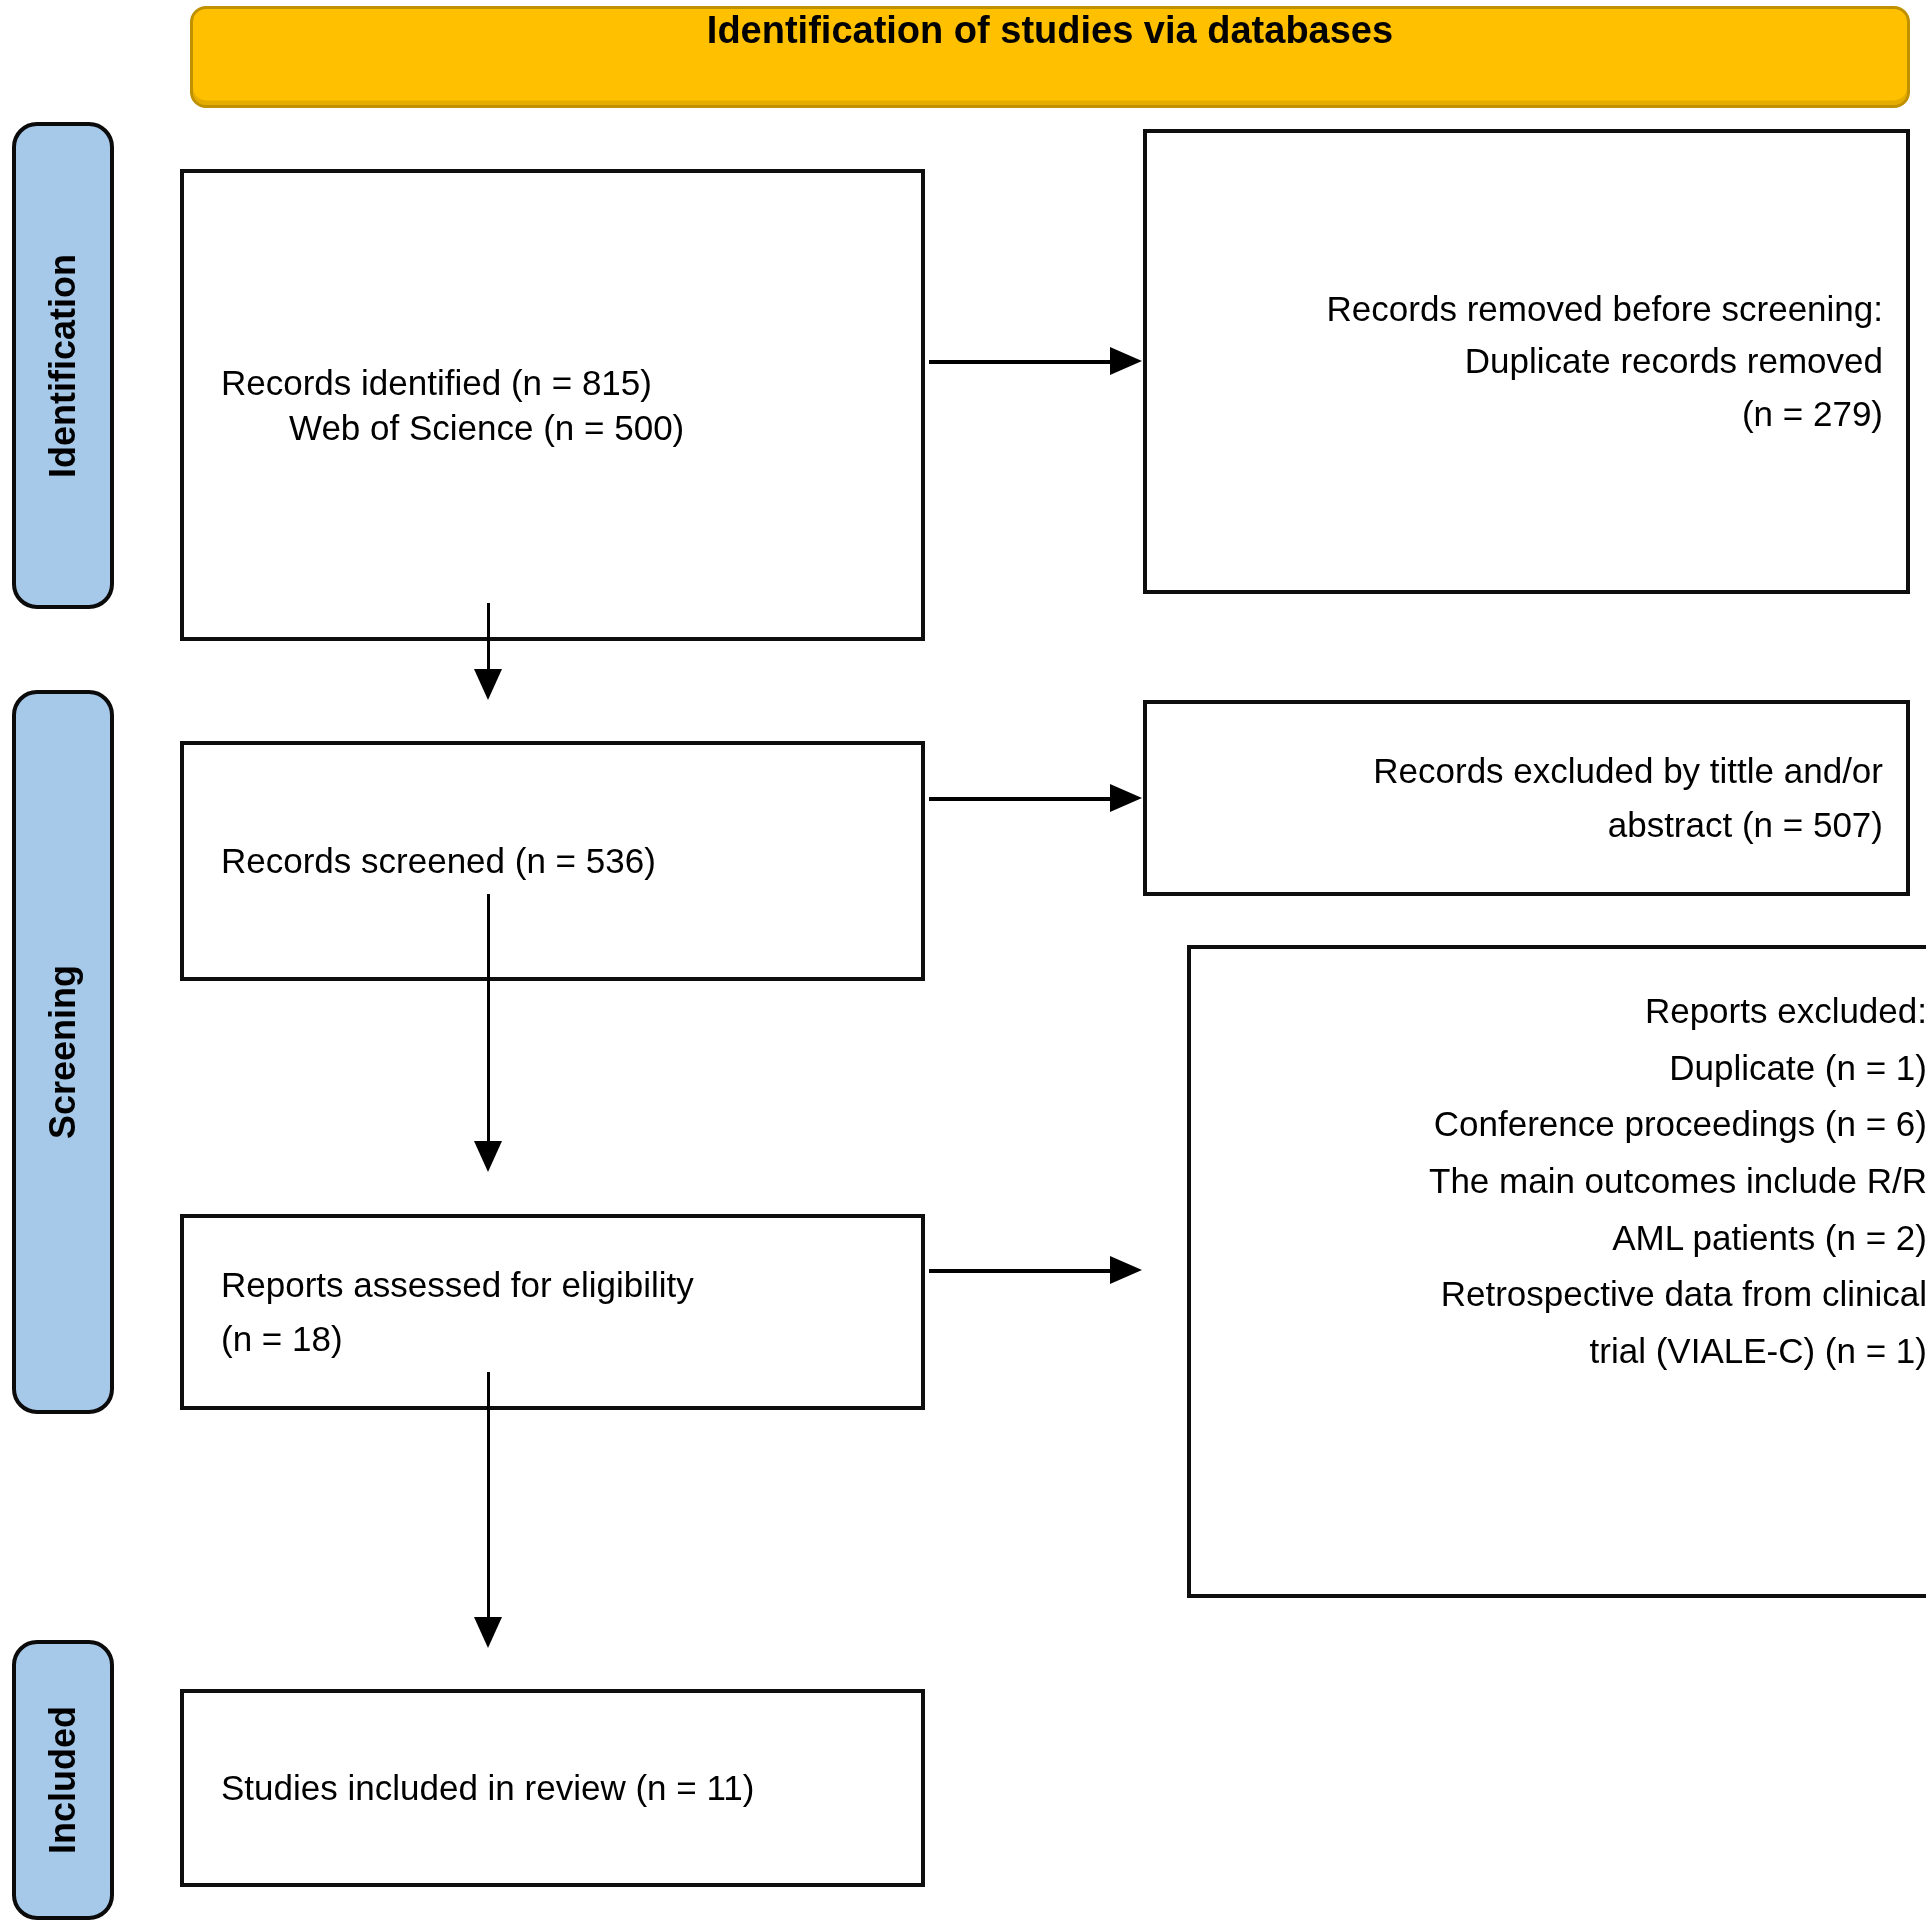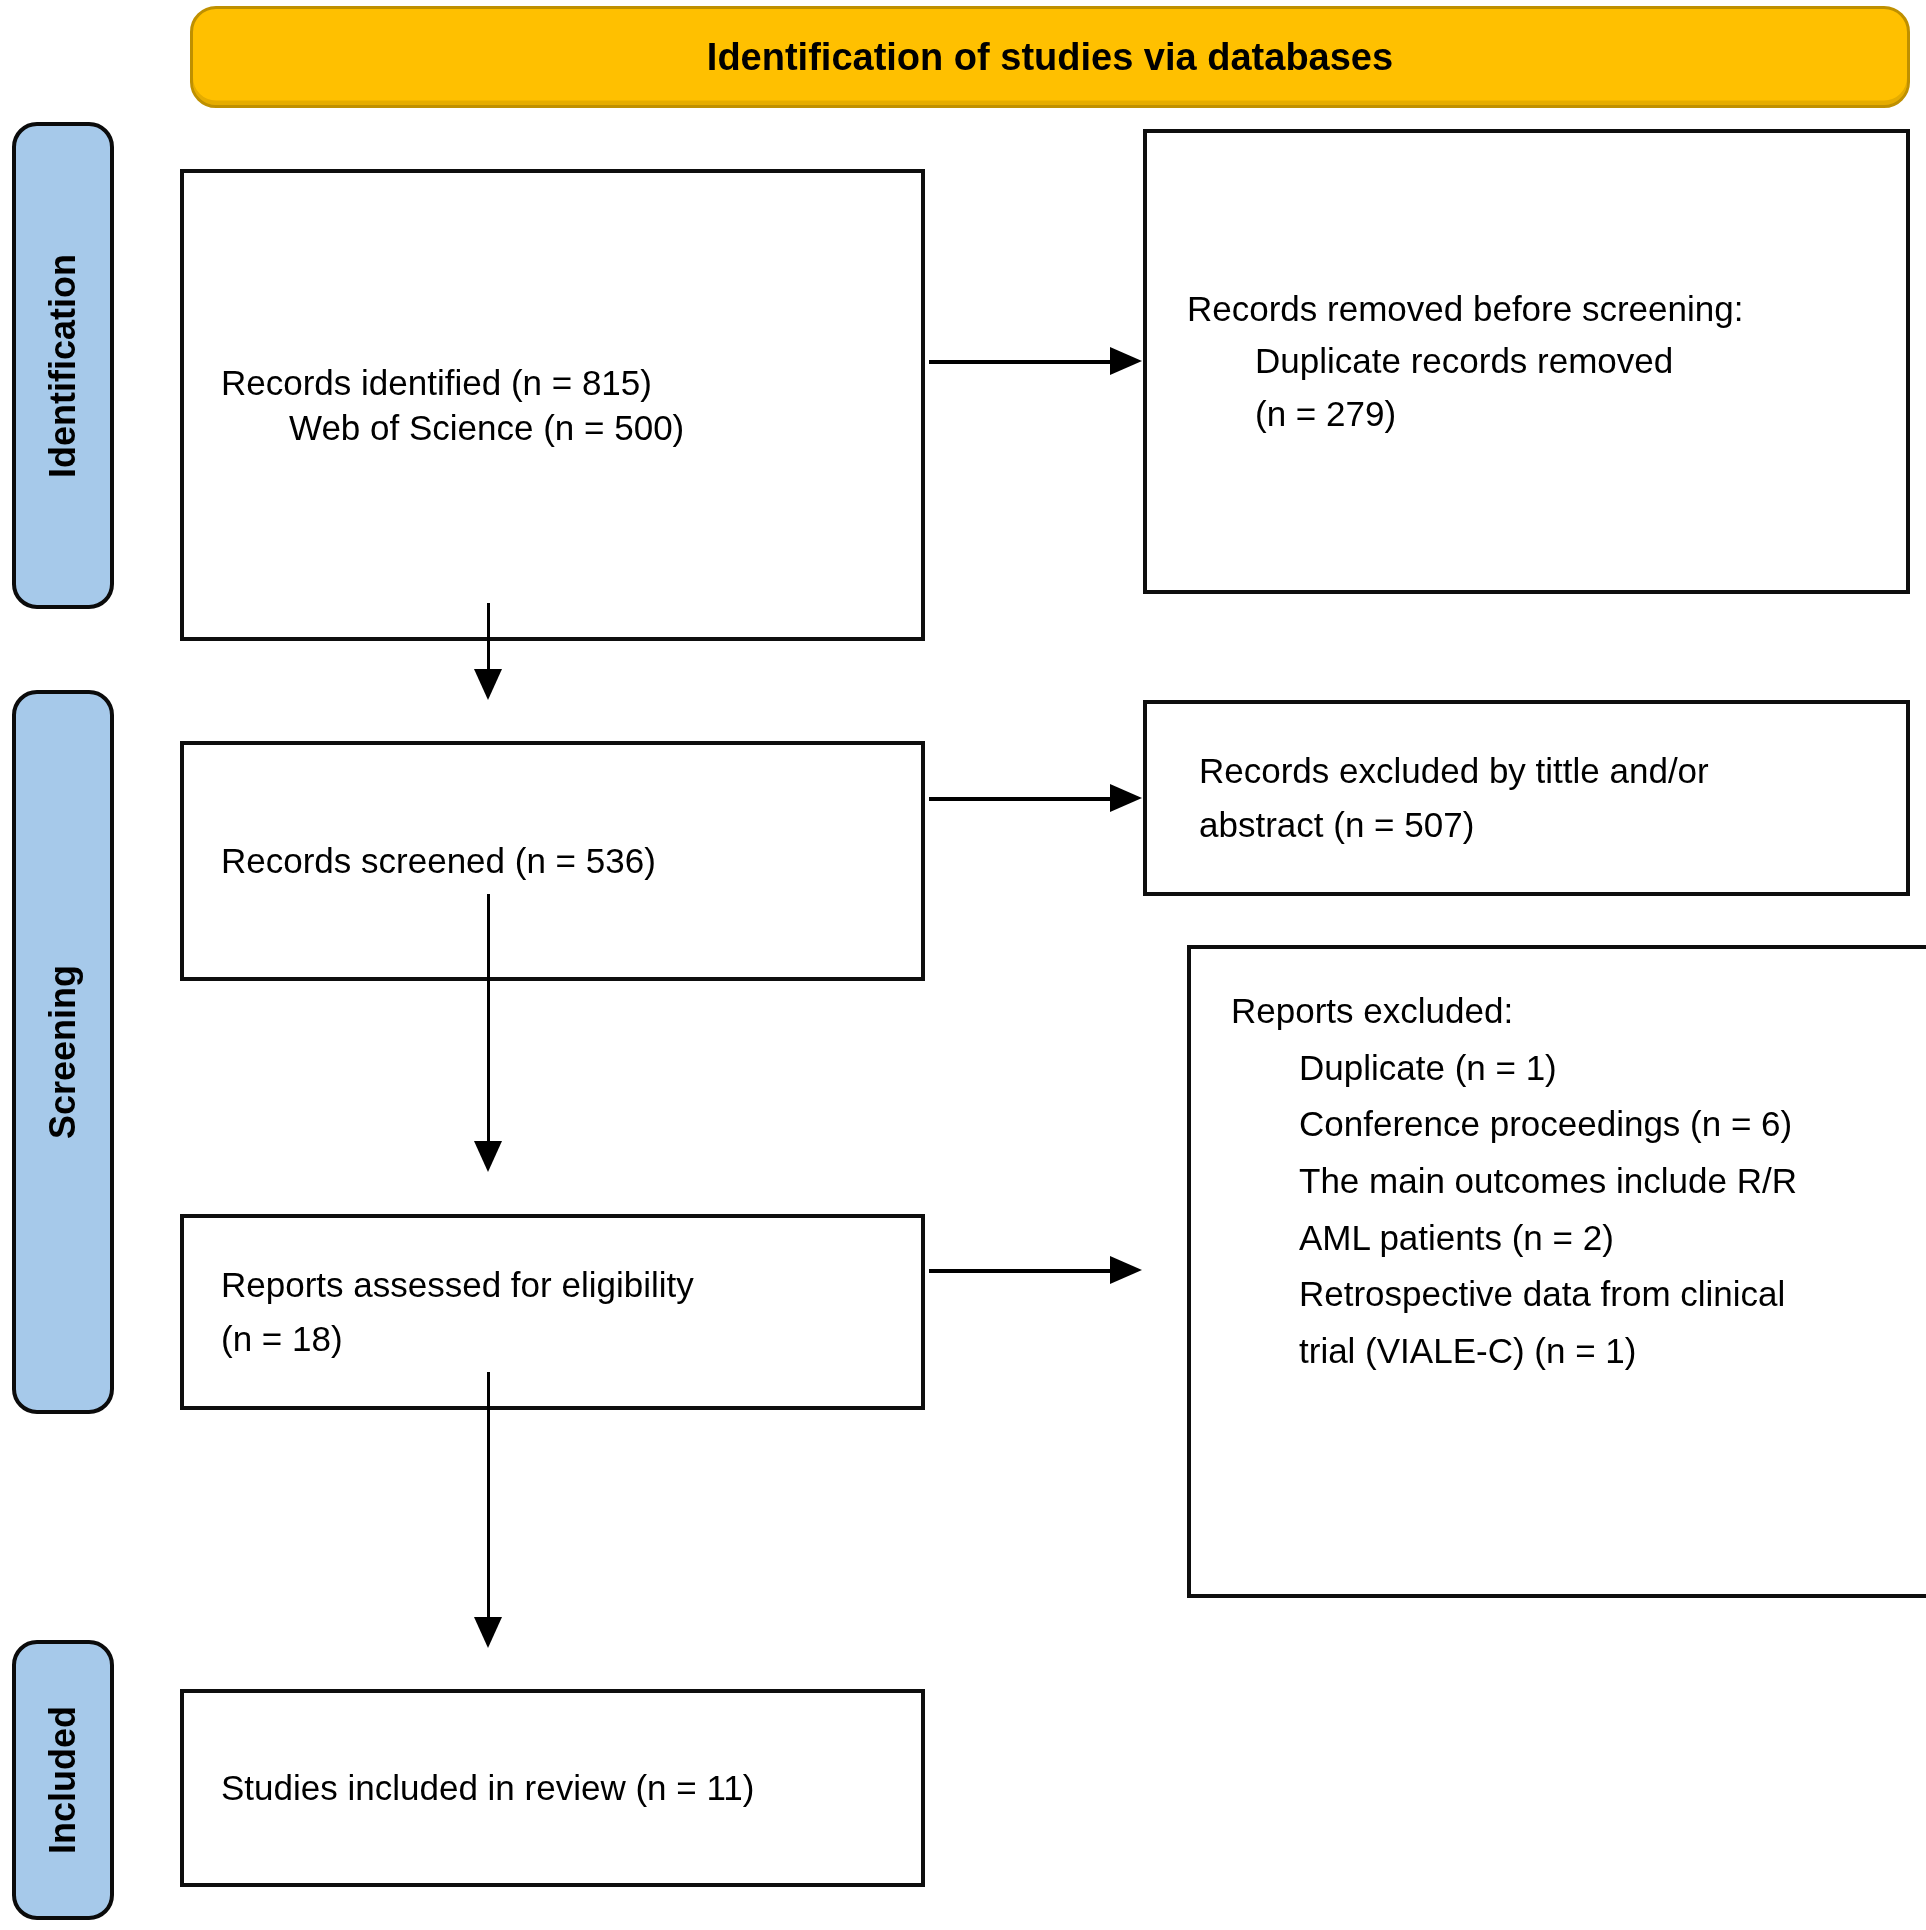--- a/index.html
+++ b/index.html
@@ -9,23 +9,23 @@
     font-family:"Liberation Sans","DejaVu Sans",sans-serif;
     color:var(--text,#000000);
   }
 
   
   .banner {
     position:absolute; left:190px; top:6.2px; width:1720px; height:102px;
     box-sizing:border-box;
     background:var(--banner-bg,#FFC000);
     border:3.1px solid var(--banner-border,#BF9000);
-    border-radius:26px;
+    border-radius:16px;
     box-shadow: inset 0 -4.6px 0 rgba(0,0,0,0.10);
-    display:flex; align-items:center; justify-content:center;
+    display:flex; justify-content:center;
     font-size:38px; font-weight:bold;
   }
 
   
   .stage {
     position:absolute; left:11.6px; width:102px; box-sizing:border-box;
     background:var(--stage-bg,#A6C9EA);
     border:4.6px solid var(--stage-border,#0b0b0b);
     border-radius:25px;
   }
@@ -40,21 +40,21 @@
 
   
   .box {
     position:absolute; box-sizing:border-box; background:#ffffff;
     border:4.6px solid var(--box-border,#0e0e0e);
     display:flex; flex-direction:column; justify-content:center;
     font-size:35px; line-height:1.3;
     padding:15.4px 23px 15.4px 37px;
   }
   .col-left  { left:180px;  width:745px;margin-top:40px; }
-  .col-right { left:1143px; width:767px; }
+  .col-right { left:1143px; width:767px;text-align:right; }
   #box-records-identified { top:129px;  height:472px; }
   #box-records-removed    { top:129px;  height:465px; line-height:1.5; padding-left:40px; }
   #box-records-screened   { top:701px;  height:240px; }
   #box-records-excluded   { top:700px;  height:196px; line-height:1.55; padding-left:52px; }
   #box-reports-assessed   { top:1174px; height:196px; line-height:1.55; }
   #box-reports-excluded   { top:945px; height:653px; justify-content:flex-start;
                             padding-top:34px; line-height:1.62; padding-left:40px;margin-left:44px; }
   #box-studies-included   { top:1649px; height:198px; }
 
   .line   { white-space:pre-line; }

